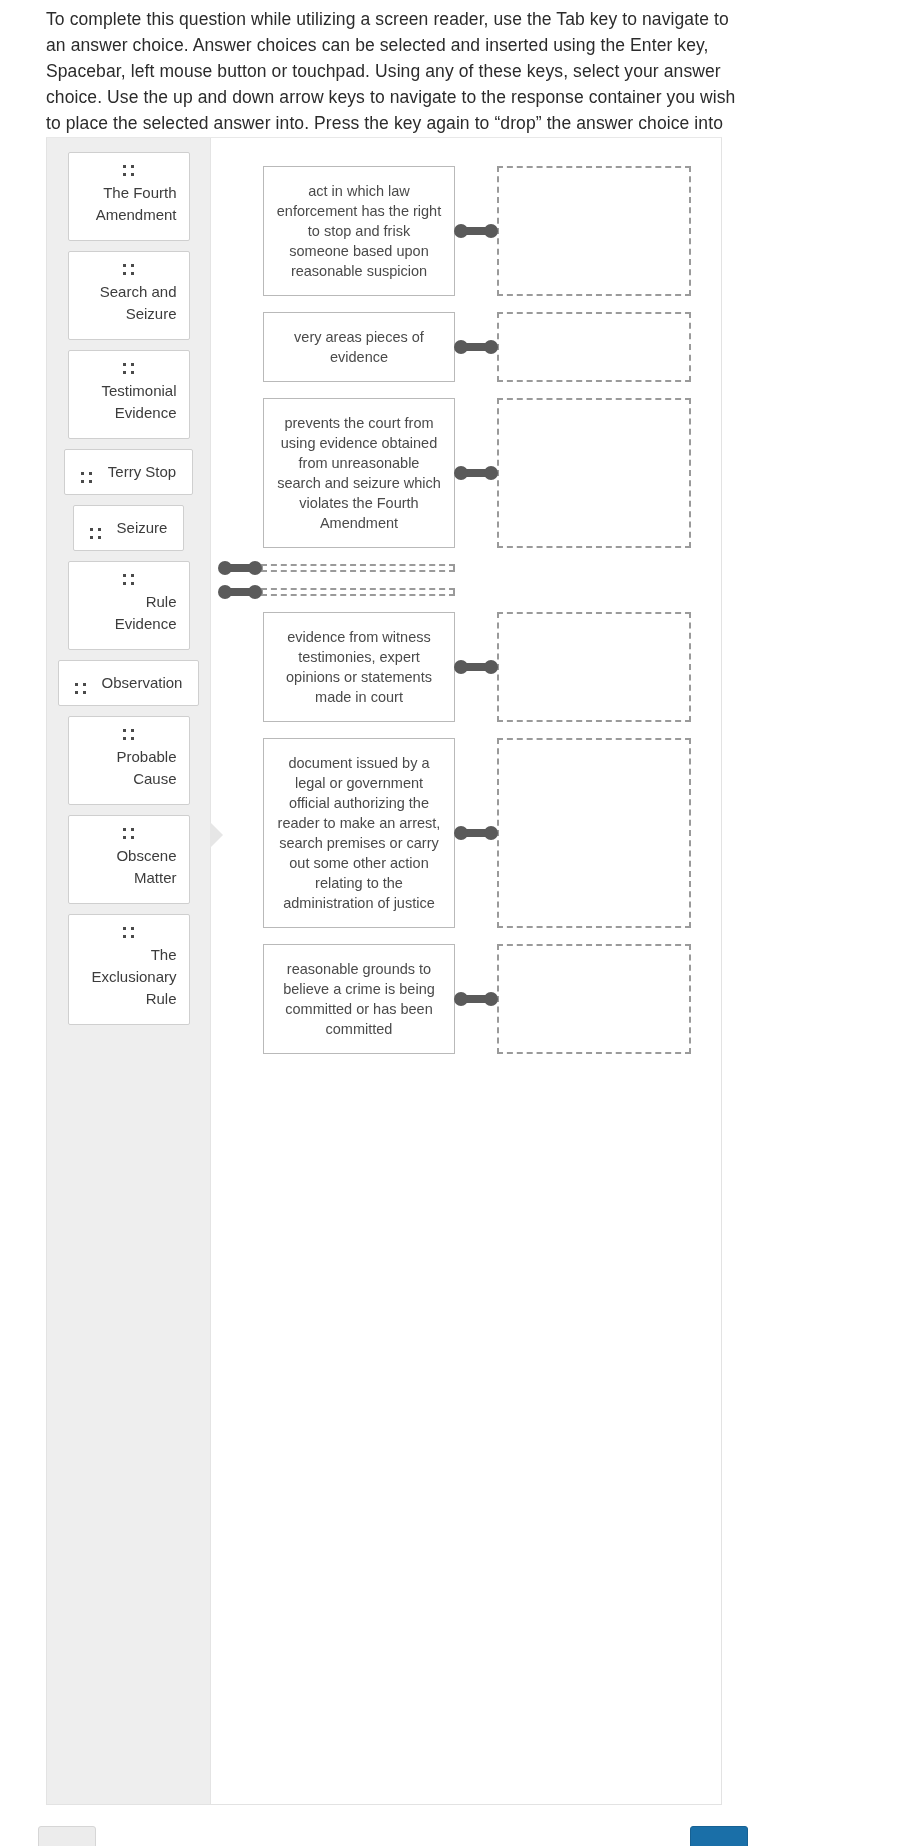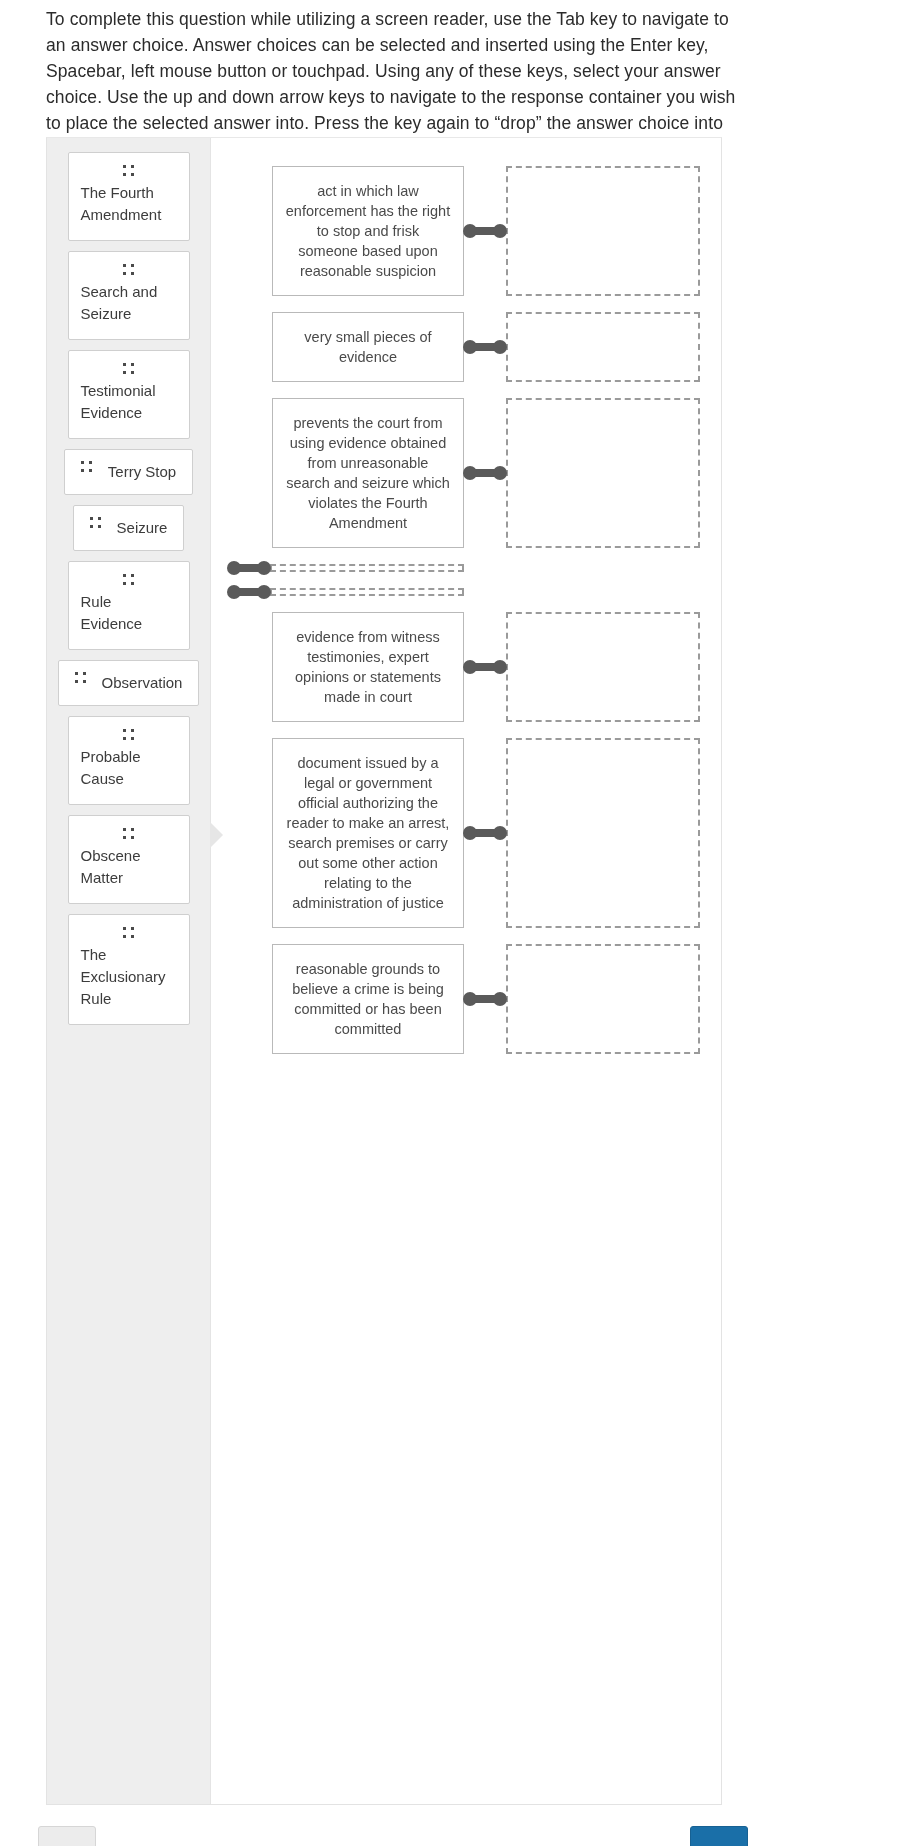--- a/index.html
+++ b/index.html
@@ -75,29 +75,29 @@
     box-sizing: border-box;
     color: #3c3c3c;
     font-size: 15px;
     line-height: 22px;
     cursor: pointer;
   }
   
   .choice.stacked {
     width: 122px;
     padding: 12px 12px 14px 12px;
-    text-align: left;
+    text-align: right;
   }
   .choice.stacked .handle {
     margin: 0 auto 6px auto;
   }
   
   .choice.inline {
     display: inline-flex;
-    align-items: flex-start;
+    align-items: flex-end;
     gap: 16px;
     padding: 11px 16px;
     white-space: nowrap;
   }
 
   .handle {
     display: block;
     width: 11px;
     height: 11px;
   }
@@ -109,21 +109,21 @@
     background-image:
       radial-gradient(circle 1.6px at 1.6px 1.6px, #4a4a4a 99%, transparent 100%),
       radial-gradient(circle 1.6px at 9.4px 1.6px, #4a4a4a 99%, transparent 100%);
   }
   .handle span:last-child { margin-bottom: 0; }
 
   
   .match-area {
     flex: 1 1 auto;
     position: relative;
-    padding: 28px 0 0 17px;
+    padding: 28px 0 0 8px;
   }
   .match-row {
     position: relative;
     display: flex;
     align-items: stretch;
     margin: 0 0 16px 0;
   }
   .prompt {
     width: 192px;
     flex: 0 0 192px;
@@ -271,21 +271,21 @@
 
   <div class="match-area">
       <div class="match-row">
         <div class="prompt">act in which law enforcement has the right to stop and frisk someone based upon reasonable suspicion</div>
         <div class="connector">
           <div class="dumbbell"></div>
         </div>
         <div class="dropzone"></div>
       </div>
       <div class="match-row">
-        <div class="prompt">very small pieces of evidence</div>
+        <div class="prompt">very areas pieces of evidence</div>
         <div class="connector">
           <div class="dumbbell"></div>
         </div>
         <div class="dropzone"></div>
       </div>
       <div class="match-row">
         <div class="prompt">prevents the court from using evidence obtained from unreasonable search and seizure which violates the Fourth Amendment</div>
         <div class="connector">
           <div class="dumbbell"></div>
         </div>

